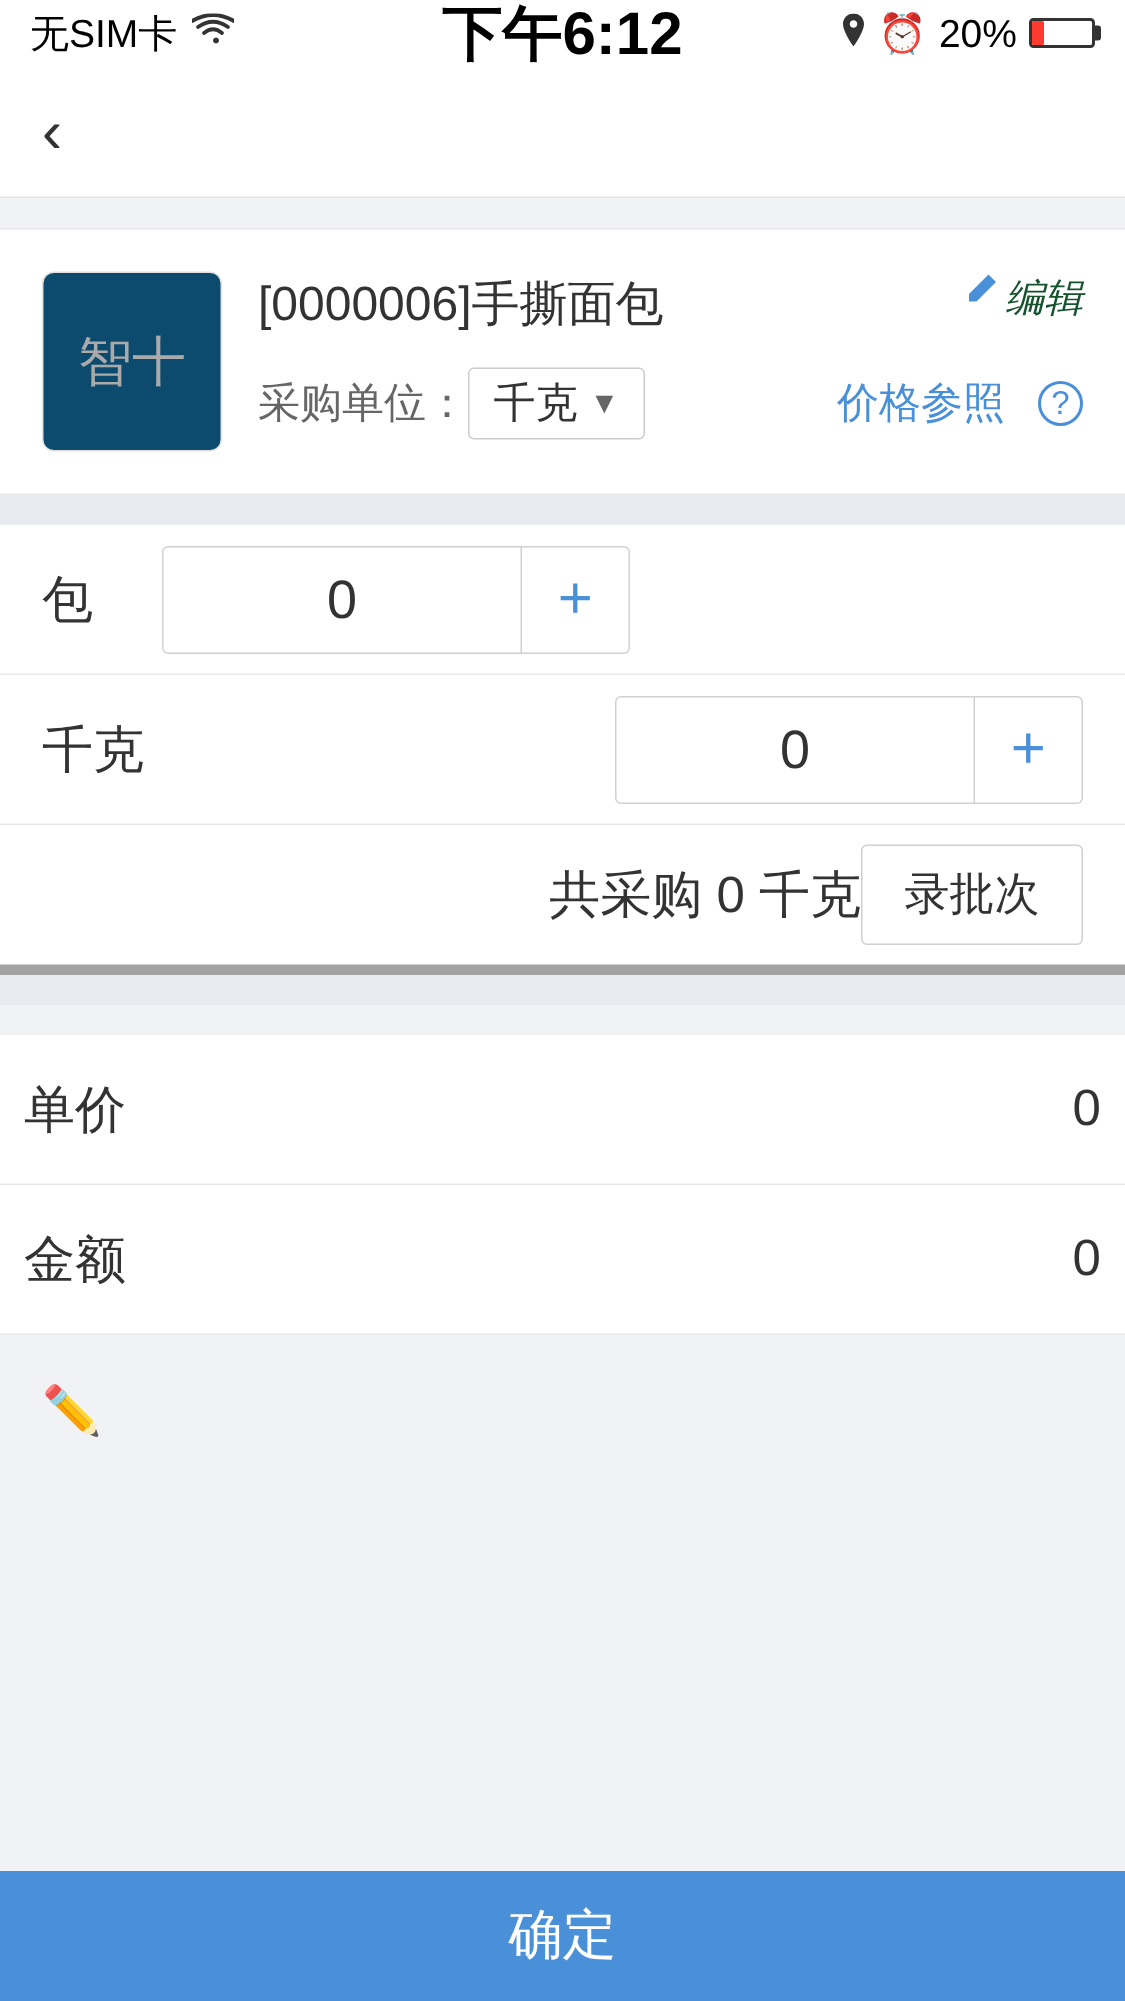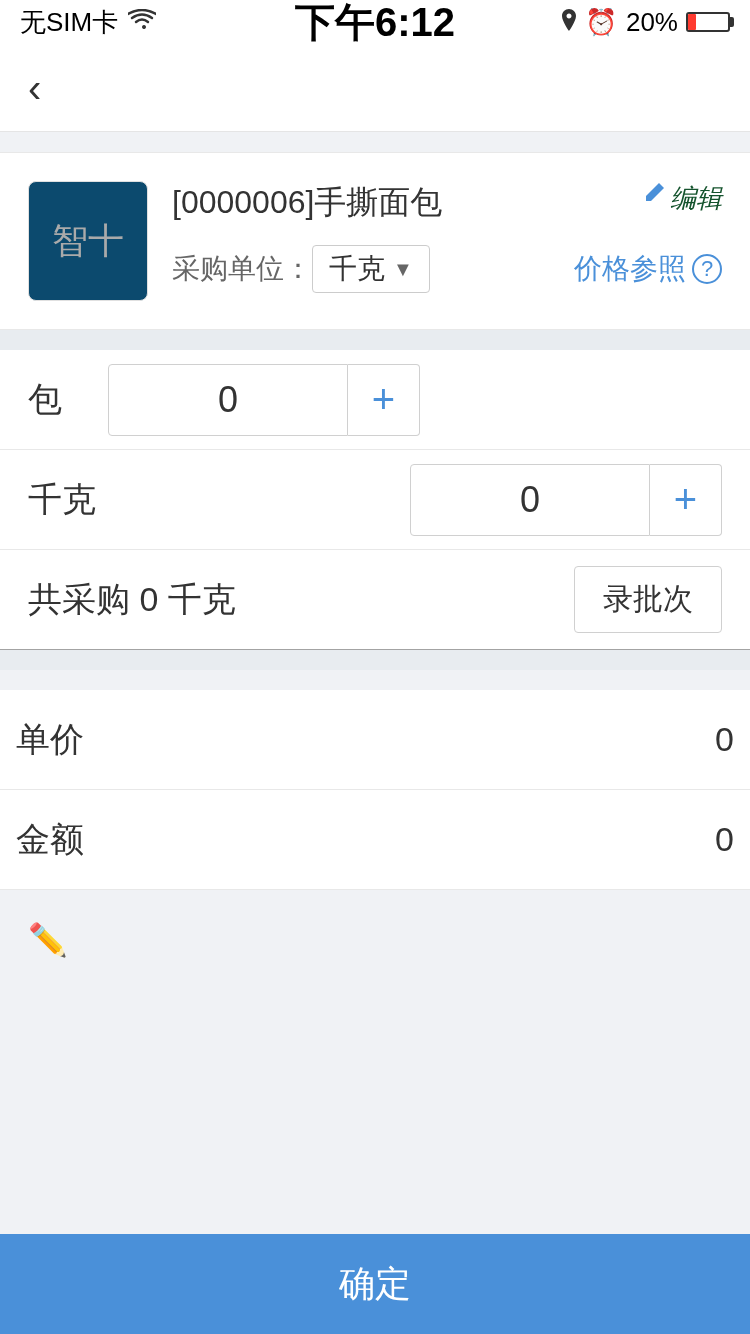--- a/index.html
+++ b/index.html
@@ -169,21 +169,21 @@
     }
     .unit-arrow {
       font-size: 20px;
       color: #666;
     }
     .price-ref {
       font-size: 28px;
       color: #4a90d9;
       display: flex;
       align-items: center;
-      gap: 6px;
+      gap: 22px;
       cursor: pointer;
     }
     .price-ref-help {
       width: 30px;
       height: 30px;
       border: 2px solid #4a90d9;
       border-radius: 50%;
       display: inline-flex;
       align-items: center;
       justify-content: center;
@@ -247,25 +247,25 @@
       display: flex;
       align-items: center;
       justify-content: center;
       cursor: pointer;
     }
 
     
     .summary-row {
       display: flex;
       align-items: center;
-      justify-content: space-between;
+      justify-content: flex-end;
       padding: 0 28px;
       height: 100px;
       background: #fff;
-      border-bottom: 1px solid #a3a3a3;
+      border-bottom: 7px solid #a3a3a3;
     }
     .summary-text {
       font-size: 34px;
       color: #333;
     }
     .batch-btn {
       border: 1px solid #d0d0d0;
       border-radius: 4px;
       padding: 12px 28px;
       font-size: 30px;
@@ -321,21 +321,21 @@
       flex: 1;
       min-height: 300px;
     }
 
     
     .confirm-btn {
       position: fixed;
       bottom: 0;
       left: 0;
       width: 750px;
-      height: 100px;
+      height: 87px;
       background: #4a90d9;
       color: #fff;
       font-size: 36px;
       font-weight: 500;
       display: flex;
       align-items: center;
       justify-content: center;
       cursor: pointer;
       border: none;
     }

